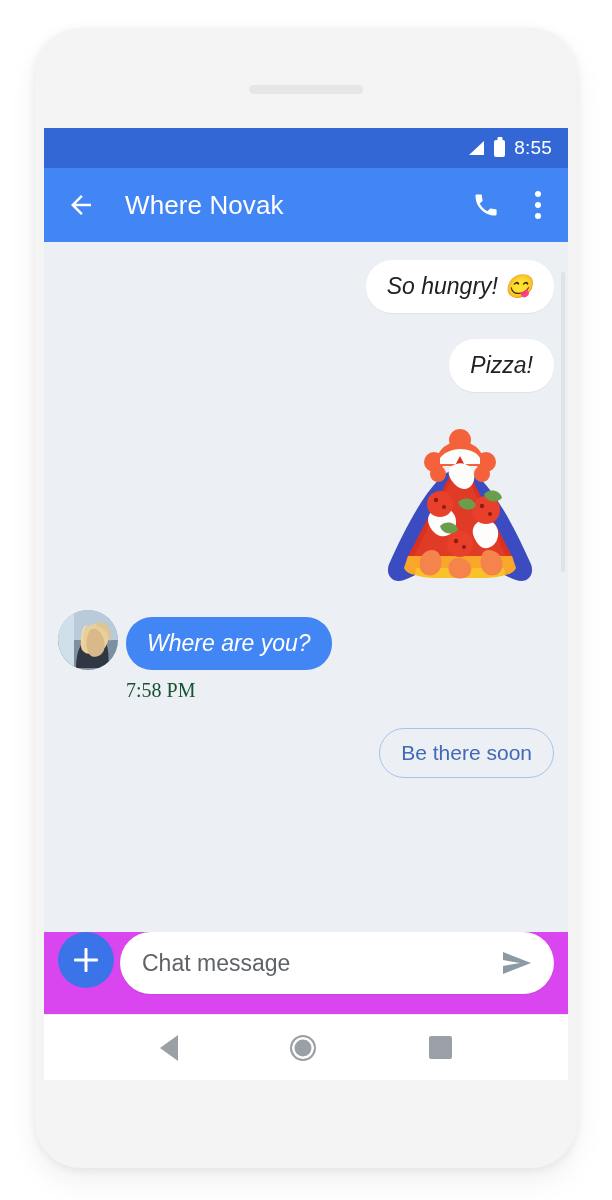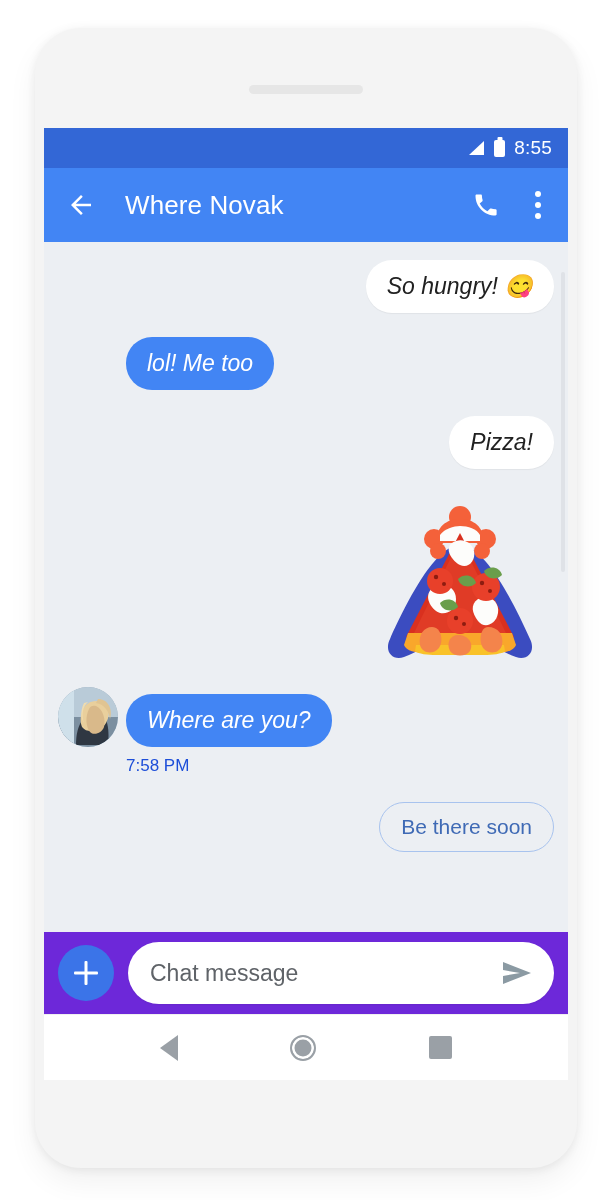--- a/index.html
+++ b/index.html
@@ -167,23 +167,24 @@
   .bubble.in {
     background: #4285f4;
     color: #ffffff;
     border-radius: 26px;
   }
   .bubble.in.top { border-radius: 26px 26px 26px 26px; }
   .emoji { font-size: 23px; }
 
   .timestamp {
     padding-left: 82px;
-    font-size: 17px;
-    color: #1d4ed8;
+    font-size: 20px;
+    color: #14532d;
     margin-top: 9px;
+    font-family: Liberation Serif, serif;
   }
 
   
   .sticker-row { display: flex; justify-content: flex-end; padding: 0 22px; }
   .sticker { width: 172px; height: 178px; }
 
   
   .chips {
     display: flex;
     justify-content: flex-end;
@@ -199,25 +200,25 @@
     padding: 12px 21px;
     white-space: nowrap;
     cursor: pointer;
     font-family: "Liberation Sans", sans-serif;
   }
 
   
   .compose {
     position: relative;
     height: 82px;
-    background: #6d28d9;
-    display: flex;
-    align-items: center;
+    background: #d946ef;
+    display: flex;
+    align-items: flex-start;
     padding: 0 14px;
-    gap: 14px;
+    gap: 6px;
   }
   .plus-btn {
     width: 56px; height: 56px;
     border-radius: 50%;
     background: #3b74e8;
     flex: 0 0 auto;
     position: relative;
     cursor: pointer;
   }
   .plus-btn::before, .plus-btn::after {
@@ -321,24 +322,20 @@
       <div class="convo">
 
         <div class="scrollbar"></div>
 
         <div class="row out" style="margin-top:18px;">
           <div class="bubble out single">
             <span>So hungry! </span><span class="emoji">😋</span>
           </div>
         </div>
 
-        <div class="row in" style="margin-top:24px;">
-          <div class="avatar-spacer"></div>
-          <div class="bubble in top">lol! Me too</div>
-        </div>
 
 
         <div class="row out" style="margin-top:26px;">
           <div class="bubble out single">Pizza!</div>
         </div>
 
         <div class="sticker-row" style="margin-top:18px;">
           <svg class="sticker" viewBox="0 0 172 178">
 
             <path d="M86 58 C62 58 34 112 16 152 C10 164 18 174 30 170 C58 160 74 140 86 118 C98 140 114 160 142 170 C154 174 162 164 156 152 C138 112 110 58 86 58 Z" fill="#3b4cc0"></path>

